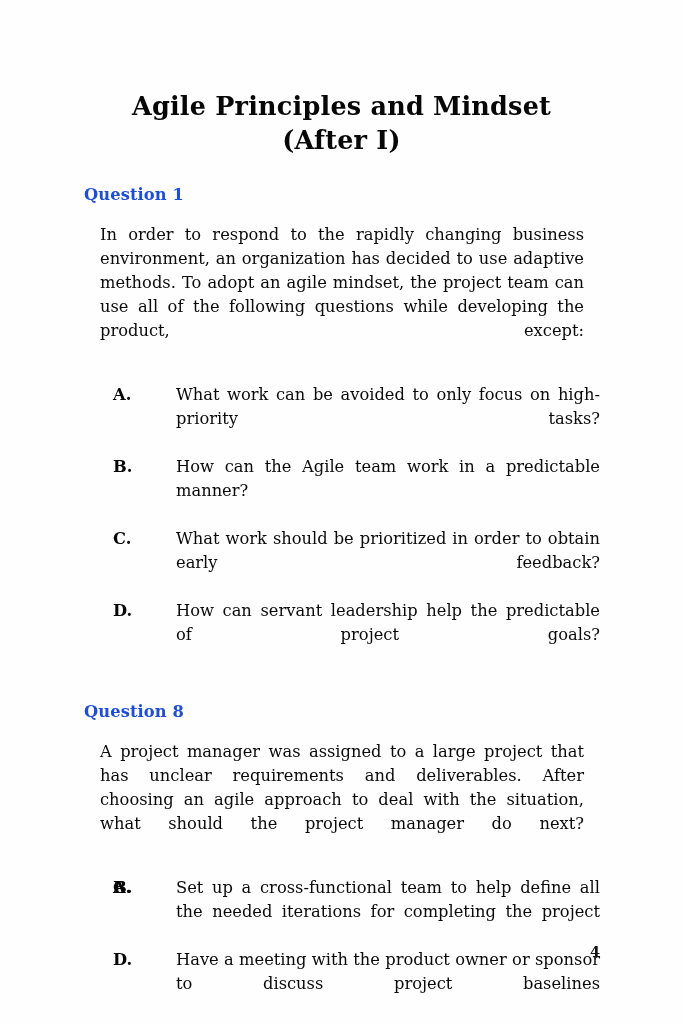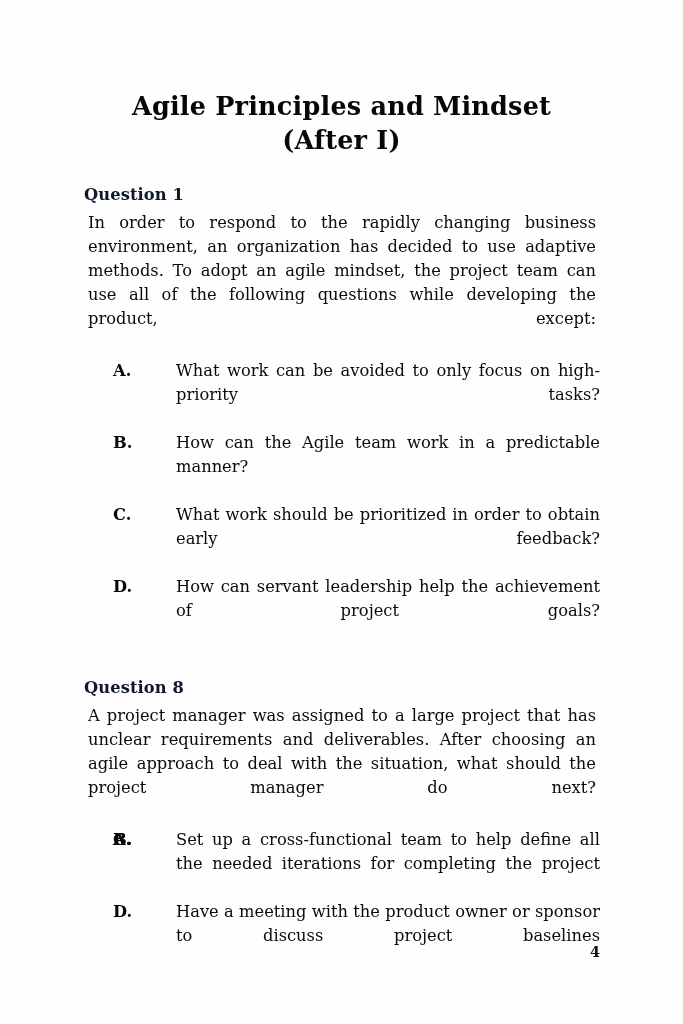--- a/index.html
+++ b/index.html
@@ -53,30 +53,30 @@
     margin-top: 29px;
   }
 
   .q-heading {
     font-family: "DejaVu Serif", "Liberation Serif", serif;
     font-weight: bold;
     font-size: 16.3px;
     line-height: 24px;
     margin: 0 0 0 0;
     letter-spacing: 0.1px;
-    color: #0f172a;
+    color: #1d4ed8;
   }
 
   .q-stem {
     font-family: "DejaVu Serif", "Liberation Serif", serif;
     font-size: 16.3px;
     line-height: 24px;
     text-align: justify;
     text-justify: inter-word;
-    margin: 4px;
+    margin: 16px;
     color: #0a0a0a;
     hyphens: none;
   }
 
   
   .options {
     list-style: none;
     margin: 0;
     padding: 0;
   }
@@ -153,21 +153,21 @@
         <li class="option">
           <span class="option-letter">B.</span>
           <span class="option-text">How can the Agile team work in a predictable manner?</span>
         </li>
         <li class="option">
           <span class="option-letter">C.</span>
           <span class="option-text">What work should be prioritized in order to obtain early feedback?</span>
         </li>
         <li class="option">
           <span class="option-letter">D.</span>
-          <span class="option-text">How can servant leadership help the achievement of project goals?</span>
+          <span class="option-text">How can servant leadership help the predictable of project goals?</span>
         </li>
       </ul>
     </div>
 
     <div class="question-block">
       <div class="q-heading">Question 8</div>
       <p class="q-stem">A project manager was assigned to a large project that has unclear requirements and deliverables. After choosing an agile approach to deal with the situation, what should the project manager do next?</p>
       <ul class="options">
         <li class="option">
           <span class="option-letter">A.</span>

